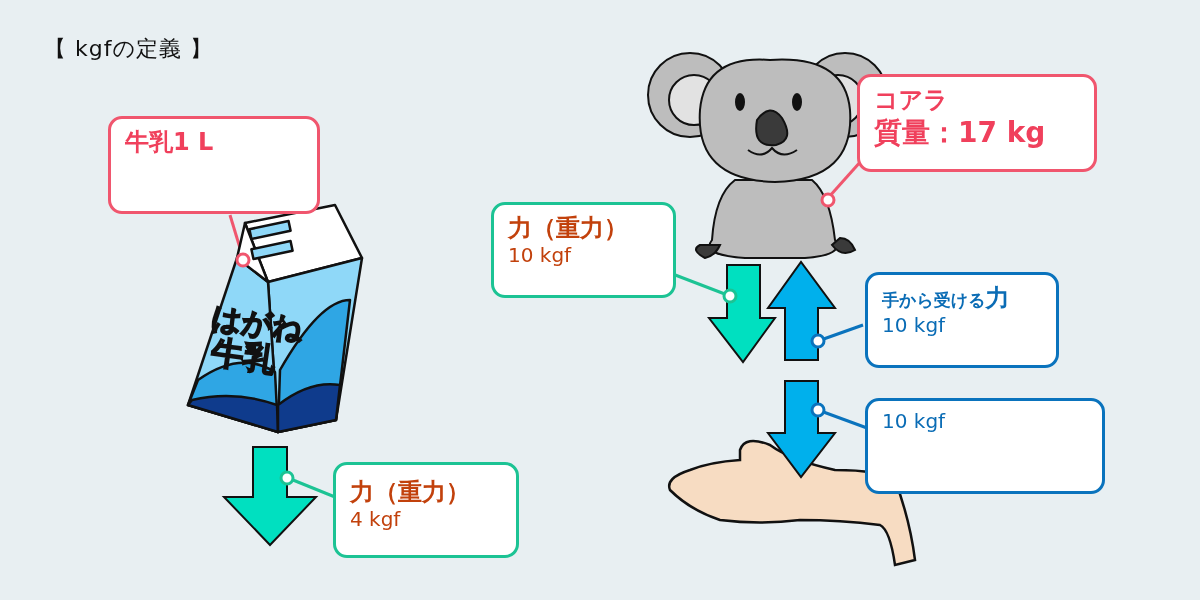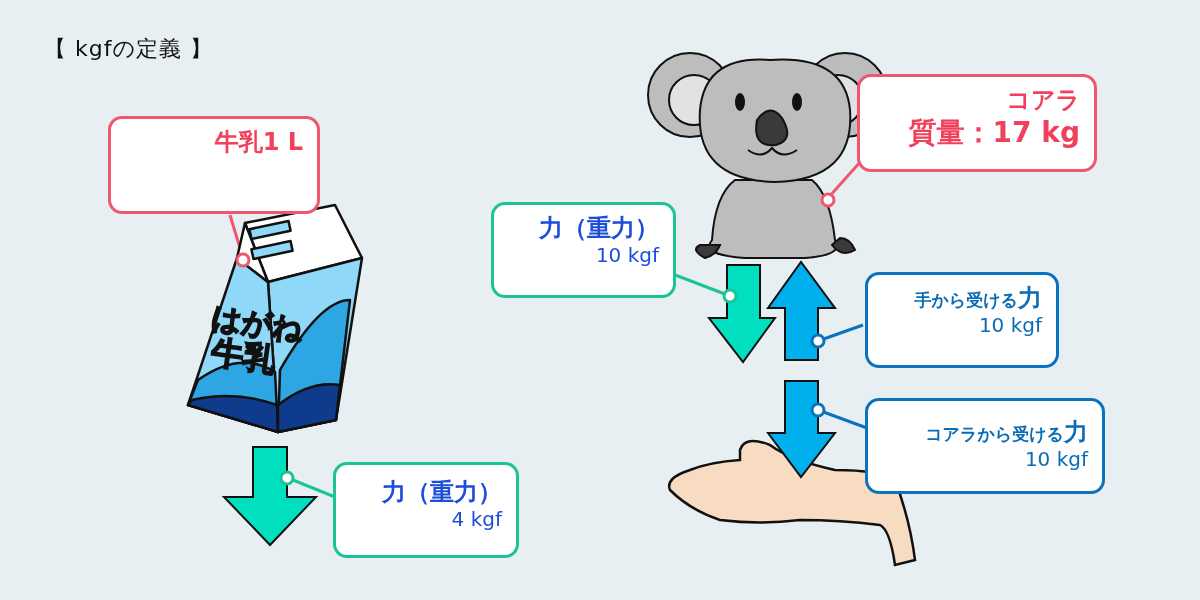--- a/index.html
+++ b/index.html
@@ -1,20 +1,20 @@
 <!DOCTYPE html>
 <html><head>
 <meta charset="utf-8">
 <style>
   html,body{margin:0;padding:0;}
   body{width:1200px;height:600px;position:relative;overflow:hidden;background:#e8eff2;font-family:"DejaVu Sans","Liberation Sans",sans-serif;}
   .title{position:absolute;left:44px;top:34px;font-size:22px;font-weight:normal;color:#111;letter-spacing:1px;}
-  .box{position:absolute;background:#fff;border:3px solid;border-radius:14px;box-sizing:border-box;padding:8px 14px;line-height:1.25;text-align:right;}
+  .box{position:absolute;background:#fff;border:3px solid;border-radius:14px;box-sizing:border-box;padding:8px 14px;line-height:1.25;}
   .box.pink{border-color:#f0566e;color:#f0405c;}
-  .box.green{border-color:#1cc394;color:#1d4ed8;}
+  .box.green{border-color:#1cc394;color:#c2410c;}
   .box.blue{border-color:#0a73bd;color:#0a6cb5;}
   .l1{font-size:24px;font-weight:bold;}
   .l1s{font-size:17px;font-weight:bold;}
   .l2{font-size:28px;font-weight:bold;}
   .l2n{font-size:20px;font-weight:normal;}
   svg{position:absolute;left:0;top:0;}
 </style>
 </head>
 <body>
 
@@ -96,15 +96,14 @@
   <div class="l1">力（重力）</div>
   <div class="l2n">10 kgf</div>
 </div>
 
 <div class="box blue" style="left:865px;top:272px;width:194px;height:96px;">
   <div style="margin-top:0"><span class="l1s">手から受ける</span><span class="l1">力</span></div>
   <div class="l2n">10 kgf</div>
 </div>
 
 <div class="box blue" style="left:865px;top:398px;width:240px;height:96px;">
-  <div style="margin-top:8px"><span class="l1s">コアラから受ける</span><span class="l1">力</span></div>
   <div class="l2n">10 kgf</div>
 </div>
 
 </body></html>

